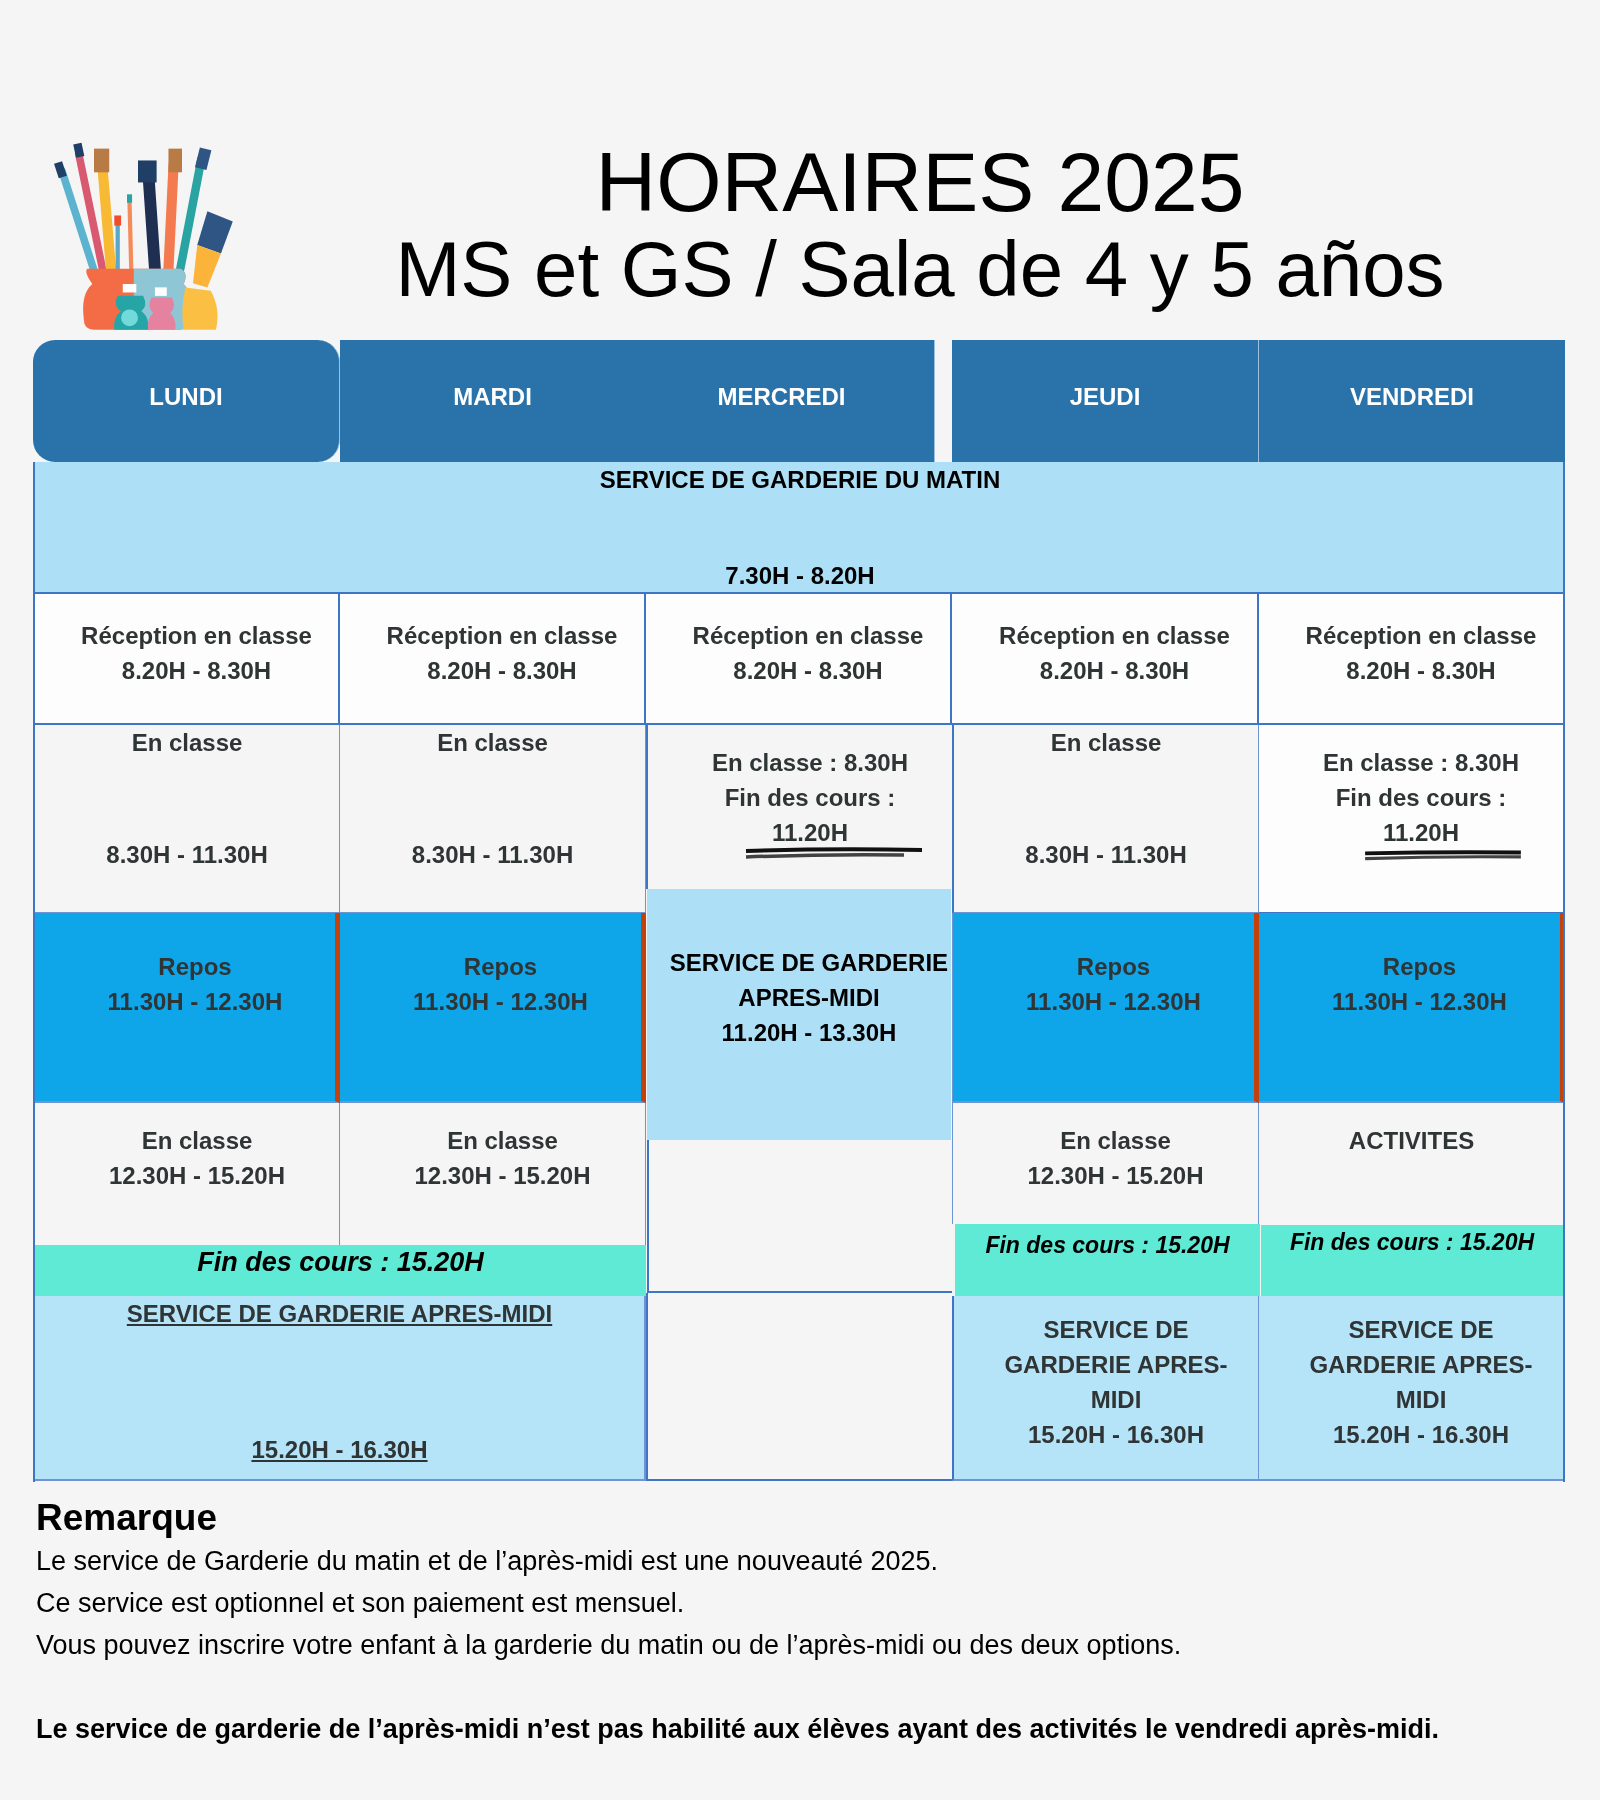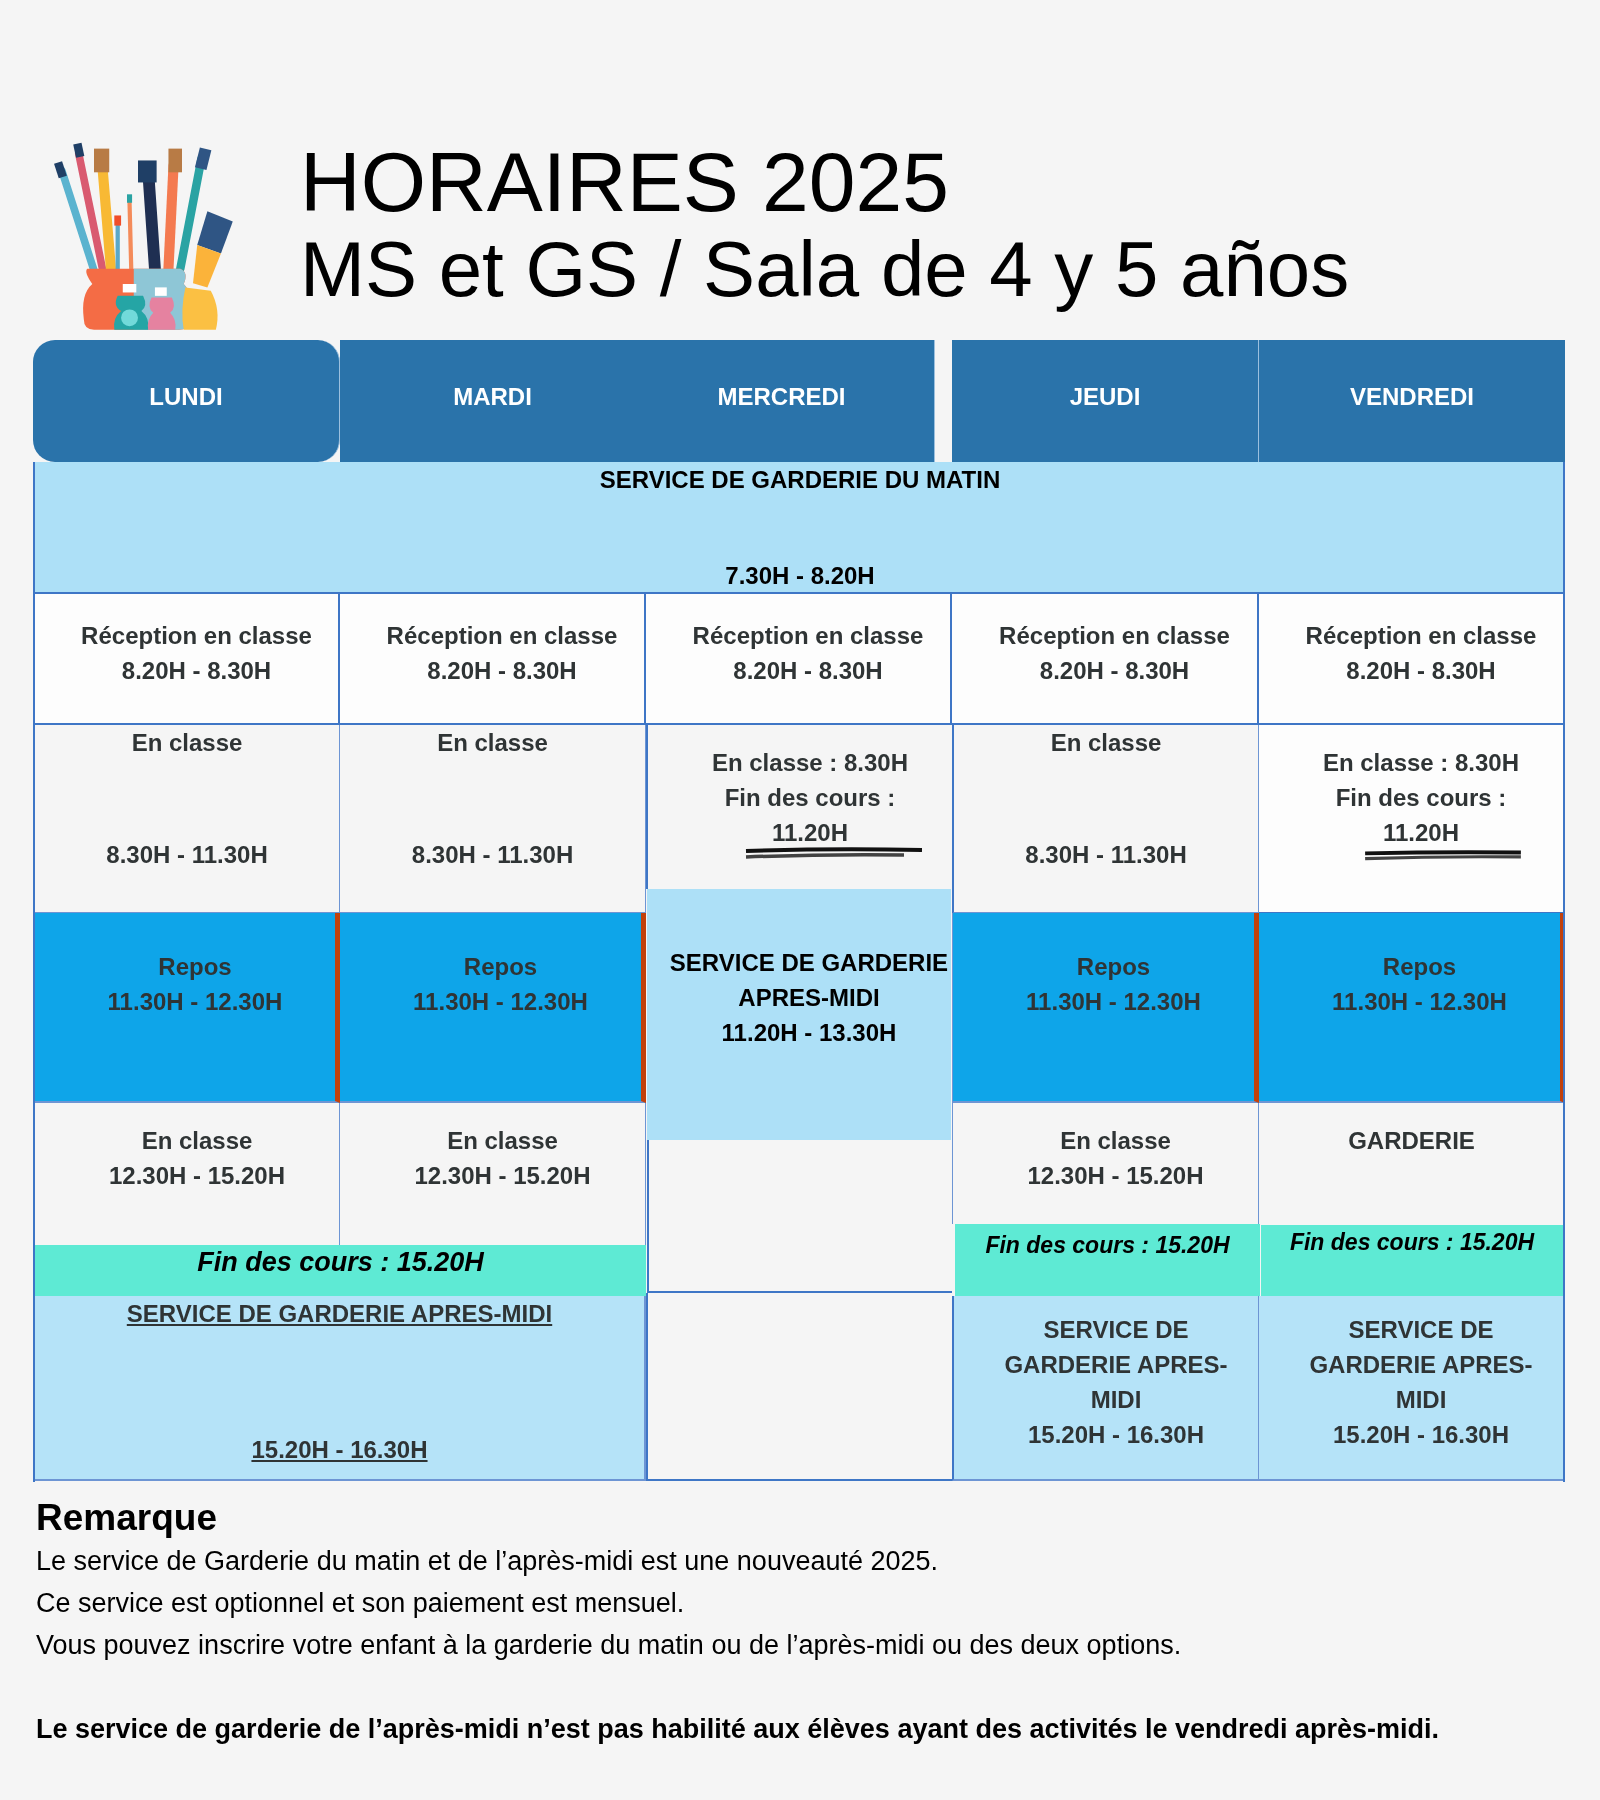--- a/index.html
+++ b/index.html
@@ -6,21 +6,21 @@
     body {
       width: 1600px; height: 1800px;
       background: #f5f5f5;
       position: relative;
       overflow: hidden;
       font-family: "Liberation Sans", sans-serif;
     }
     .logo { position: absolute; left: 28px; top: 118px; width: 220px; height: 222px; }
     .title-block {
       position: absolute; left: 300px; top: 138px; width: 1240px;
-      color: #000;
+      text-align: center; color: #000;
       font-family: "Liberation Sans", sans-serif;
     }
     .title-line1 { font-size: 84px; line-height: 88px; }
     .title-line2 { font-size: 78px; line-height: 86px; }
 
     .schedule { position: absolute; left: 0; top: 0; width: 1600px; height: 1500px; }
     .cell {
       position: absolute; box-sizing: border-box;
       display: flex; flex-direction: column; align-items: center;
       text-align: center; font-weight: bold;
@@ -207,21 +207,21 @@
   <div class="cell top light" style="left:340px; top:1103px; width:306px; height:142px; padding-top:20px; border-bottom:none;">
     <span>En classe</span>
     <span>12.30H - 15.20H</span>
   </div>
   <div class="cell" style="left:647px; top:1140px; width:305px; height:153px; background:#f5f5f5; border-bottom:2px solid #3e76c6; border-left:2px solid #3e76c6;"></div>
   <div class="cell top light" style="left:952px; top:1103px; width:307px; height:121px; padding-top:20px; border-bottom:none; border-left:1px solid #6d95d4;">
     <span>En classe</span>
     <span>12.30H - 15.20H</span>
   </div>
   <div class="cell center light" style="left:1259px; top:1103px; width:306px; height:121px; padding-top:20px; border-bottom:none;">
-    <span>GARDERIE</span>
+    <span>ACTIVITES</span>
   </div>
 
   <div class="cell center grey" style="left:35px; top:1245px; width:611px; height:51px; font-size:27px;">
     <span>Fin des cours : 15.20H</span>
   </div>
   <div class="cell center grey" style="left:955px; top:1224px; width:305px; height:72px; font-size:23px; padding-top:4px;">
     <span>Fin des cours : 15.20H</span>
   </div>
   <div class="cell center grey" style="left:1261px; top:1225px; width:302px; height:72px; font-size:23px; padding-bottom:8px;">
     <span>Fin des cours : 15.20H</span>

